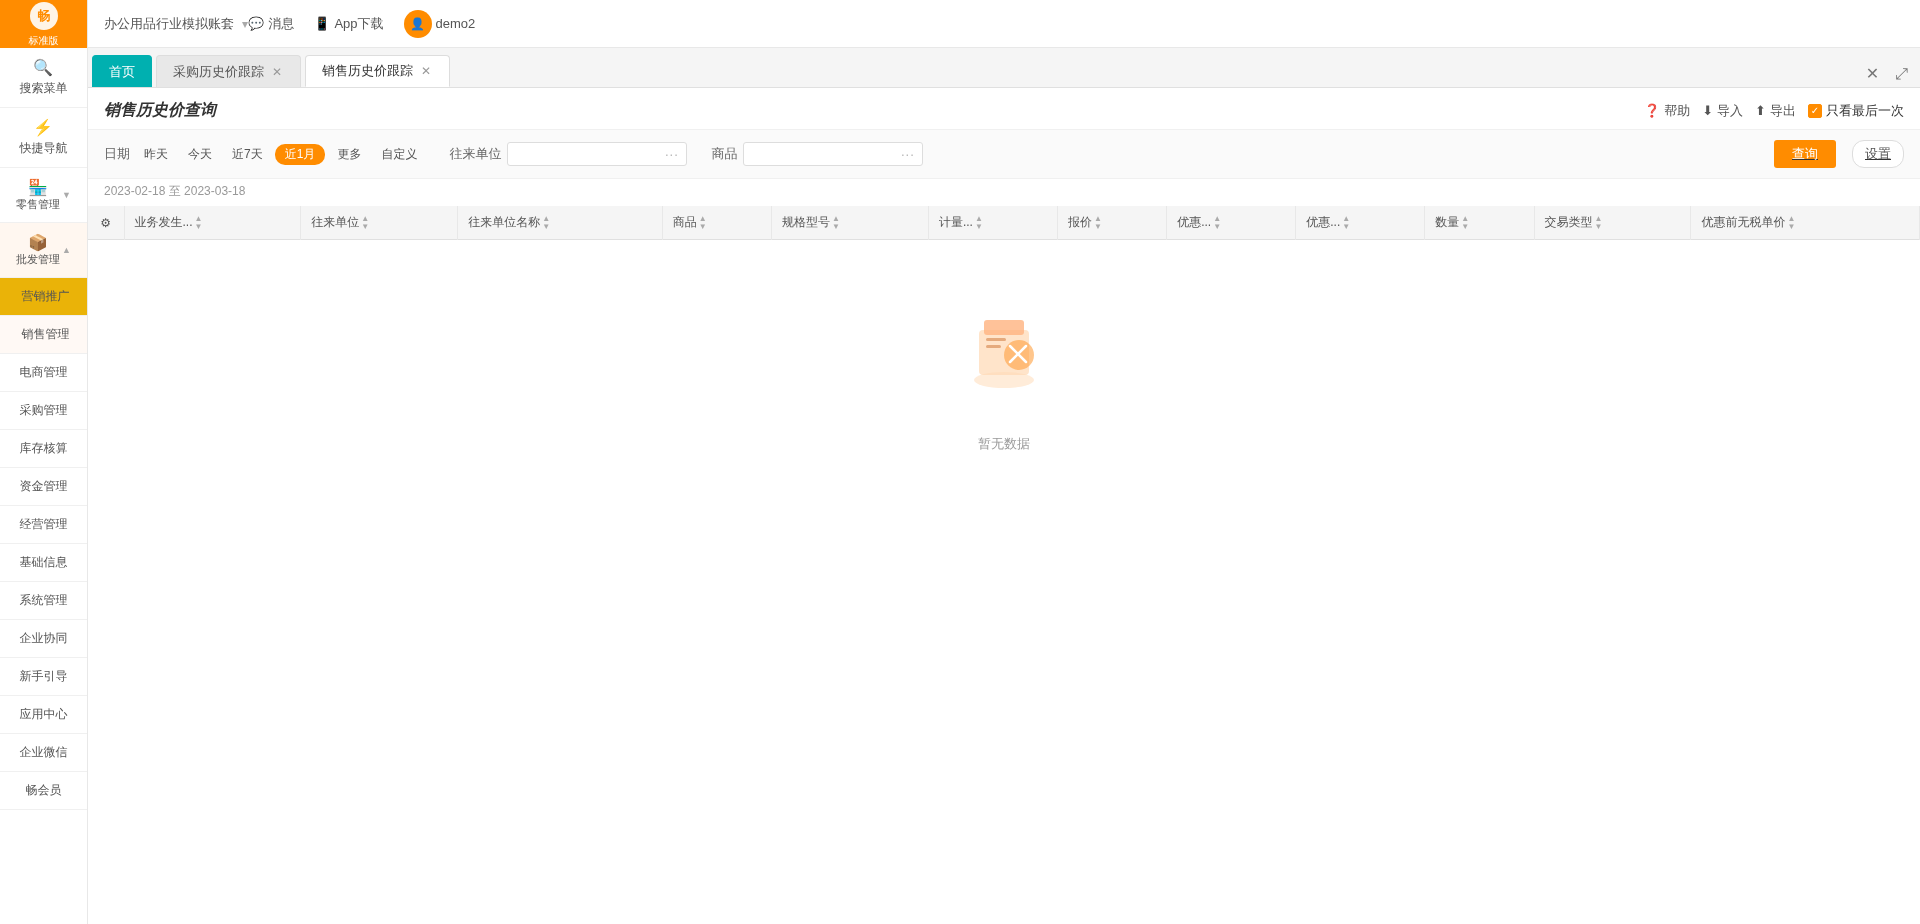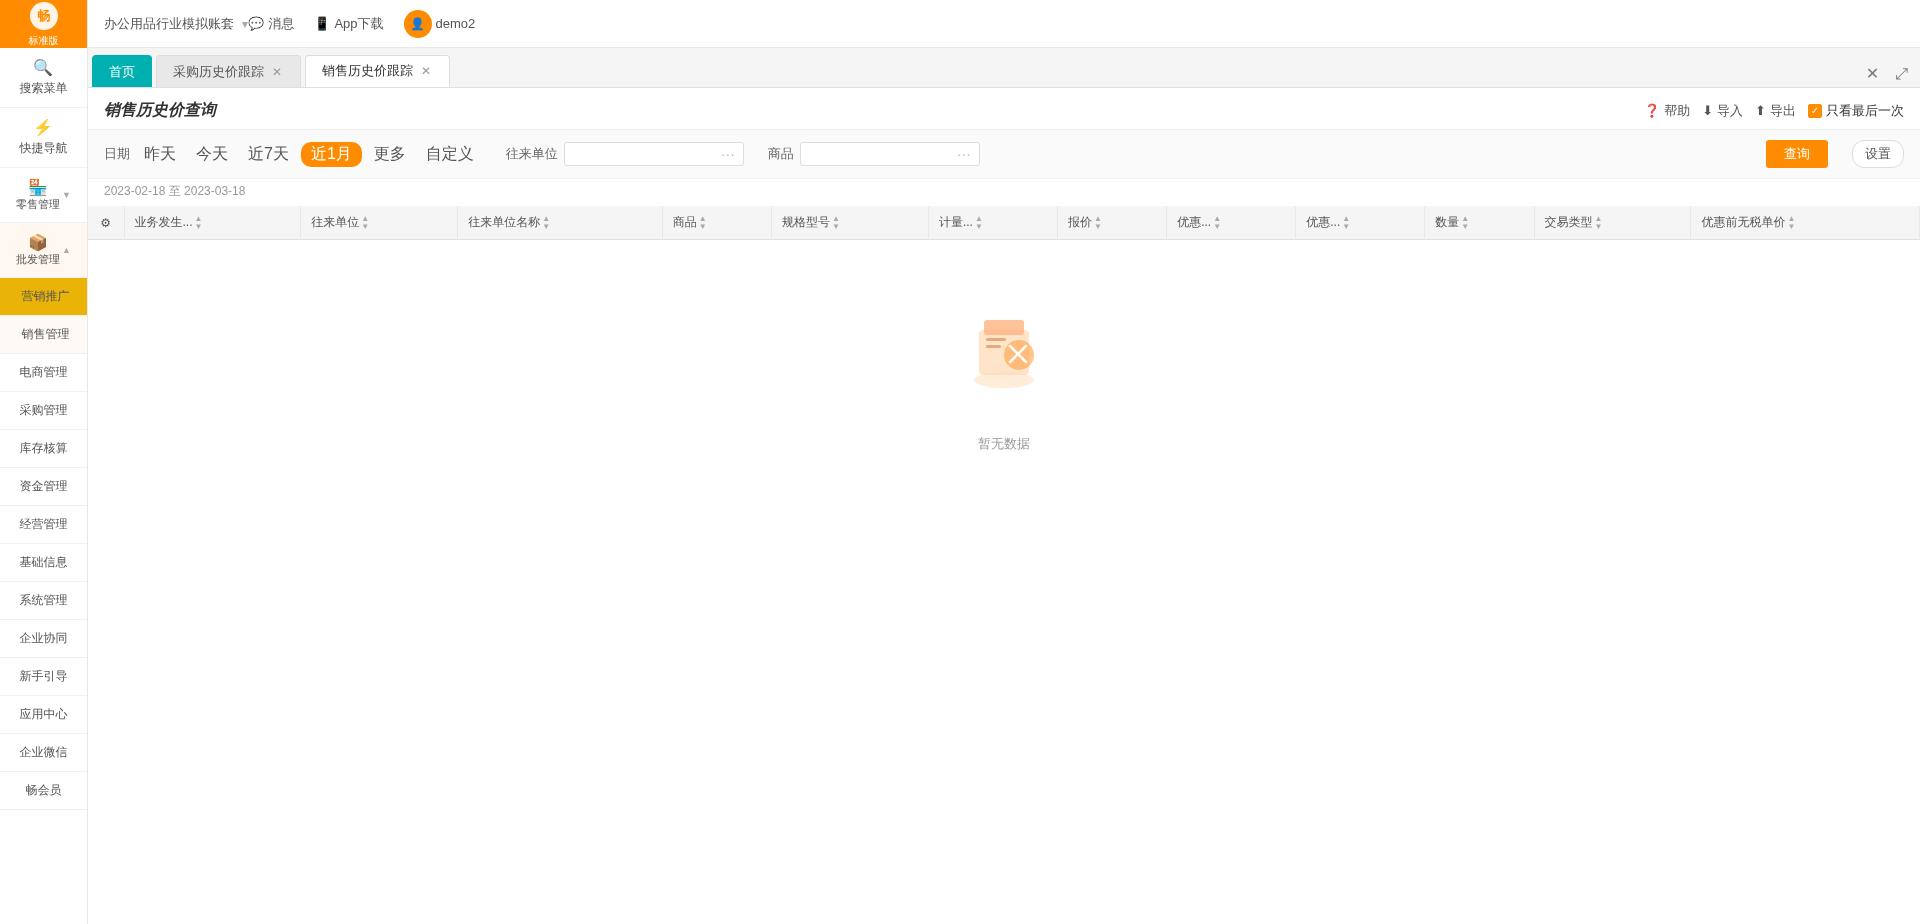--- a/index.html
+++ b/index.html
@@ -43,21 +43,21 @@
     .page-actions { display: flex; align-items: center; gap: 12px; }
     .page-action-btn { display: flex; align-items: center; gap: 4px; cursor: pointer; color: #555; font-size: 13px; }
     .checkbox-label { display: flex; align-items: center; gap: 4px; font-size: 13px; color: #333; cursor: pointer; }
     .checkbox-checked { width: 14px; height: 14px; background: #ff8c00; border: 1px solid #ff8c00; border-radius: 2px; display: flex; align-items: center; justify-content: center; color: #fff; font-size: 10px; }
 
     
     .filter-bar { padding: 10px 16px; background: #fafafa; border-bottom: 1px solid #f0f0f0; display: flex; align-items: center; gap: 24px; flex-wrap: wrap; }
     .filter-group { display: flex; align-items: center; gap: 6px; }
     .filter-label { color: #666; font-size: 13px; white-space: nowrap; }
     .date-btns { display: flex; align-items: center; gap: 4px; }
-    .date-btn { padding: 2px 8px; font-size: 16px; cursor: pointer; color: #555; border-radius: 3px; }
+    .date-btn { padding: 2px 8px; font-size: 12px; cursor: pointer; color: #555; border-radius: 3px; }
     .date-btn.active { background: #ff8c00; color: #fff; border-radius: 10px; padding: 2px 10px; }
     .filter-input { display: flex; align-items: center; border: 1px solid #ddd; border-radius: 3px; padding: 3px 8px; min-width: 180px; background: #fff; cursor: pointer; }
     .filter-input-text { flex: 1; color: #bbb; font-size: 13px; }
     .filter-dots { color: #bbb; font-size: 14px; }
     .query-btn { background: #ff8c00; color: #fff; border: none; padding: 5px 18px; border-radius: 3px; cursor: pointer; font-size: 13px; }
     .settings-btn { border: 1px solid #ddd; background: #fff; color: #555; padding: 4px 12px; border-radius: 12px; cursor: pointer; font-size: 13px; }
 
     
     .table-container { flex: 1; overflow: auto; padding: 0; }
     table { width: 100%; border-collapse: collapse; }
@@ -245,21 +245,21 @@
       </div>
 
       <div class="filter-group">
         <span class="filter-label">商品</span>
         <div class="filter-input">
           <span class="filter-input-text"></span>
           <span class="filter-dots">···</span>
         </div>
       </div>
 
-      <div style="display:flex; gap:24px; margin-left: auto;">
+      <div style="display:flex; gap:16px; margin-left: auto; text-decoration: underline;">
         <button class="query-btn">查询</button>
         <button class="settings-btn">设置</button>
       </div>
     </div>
 
     <div style="padding: 4px 16px 6px 16px; font-size:12px; color:#999;">
       <span>2023-02-18 至 2023-03-18</span>
     </div>
 
     <div class="table-container">

